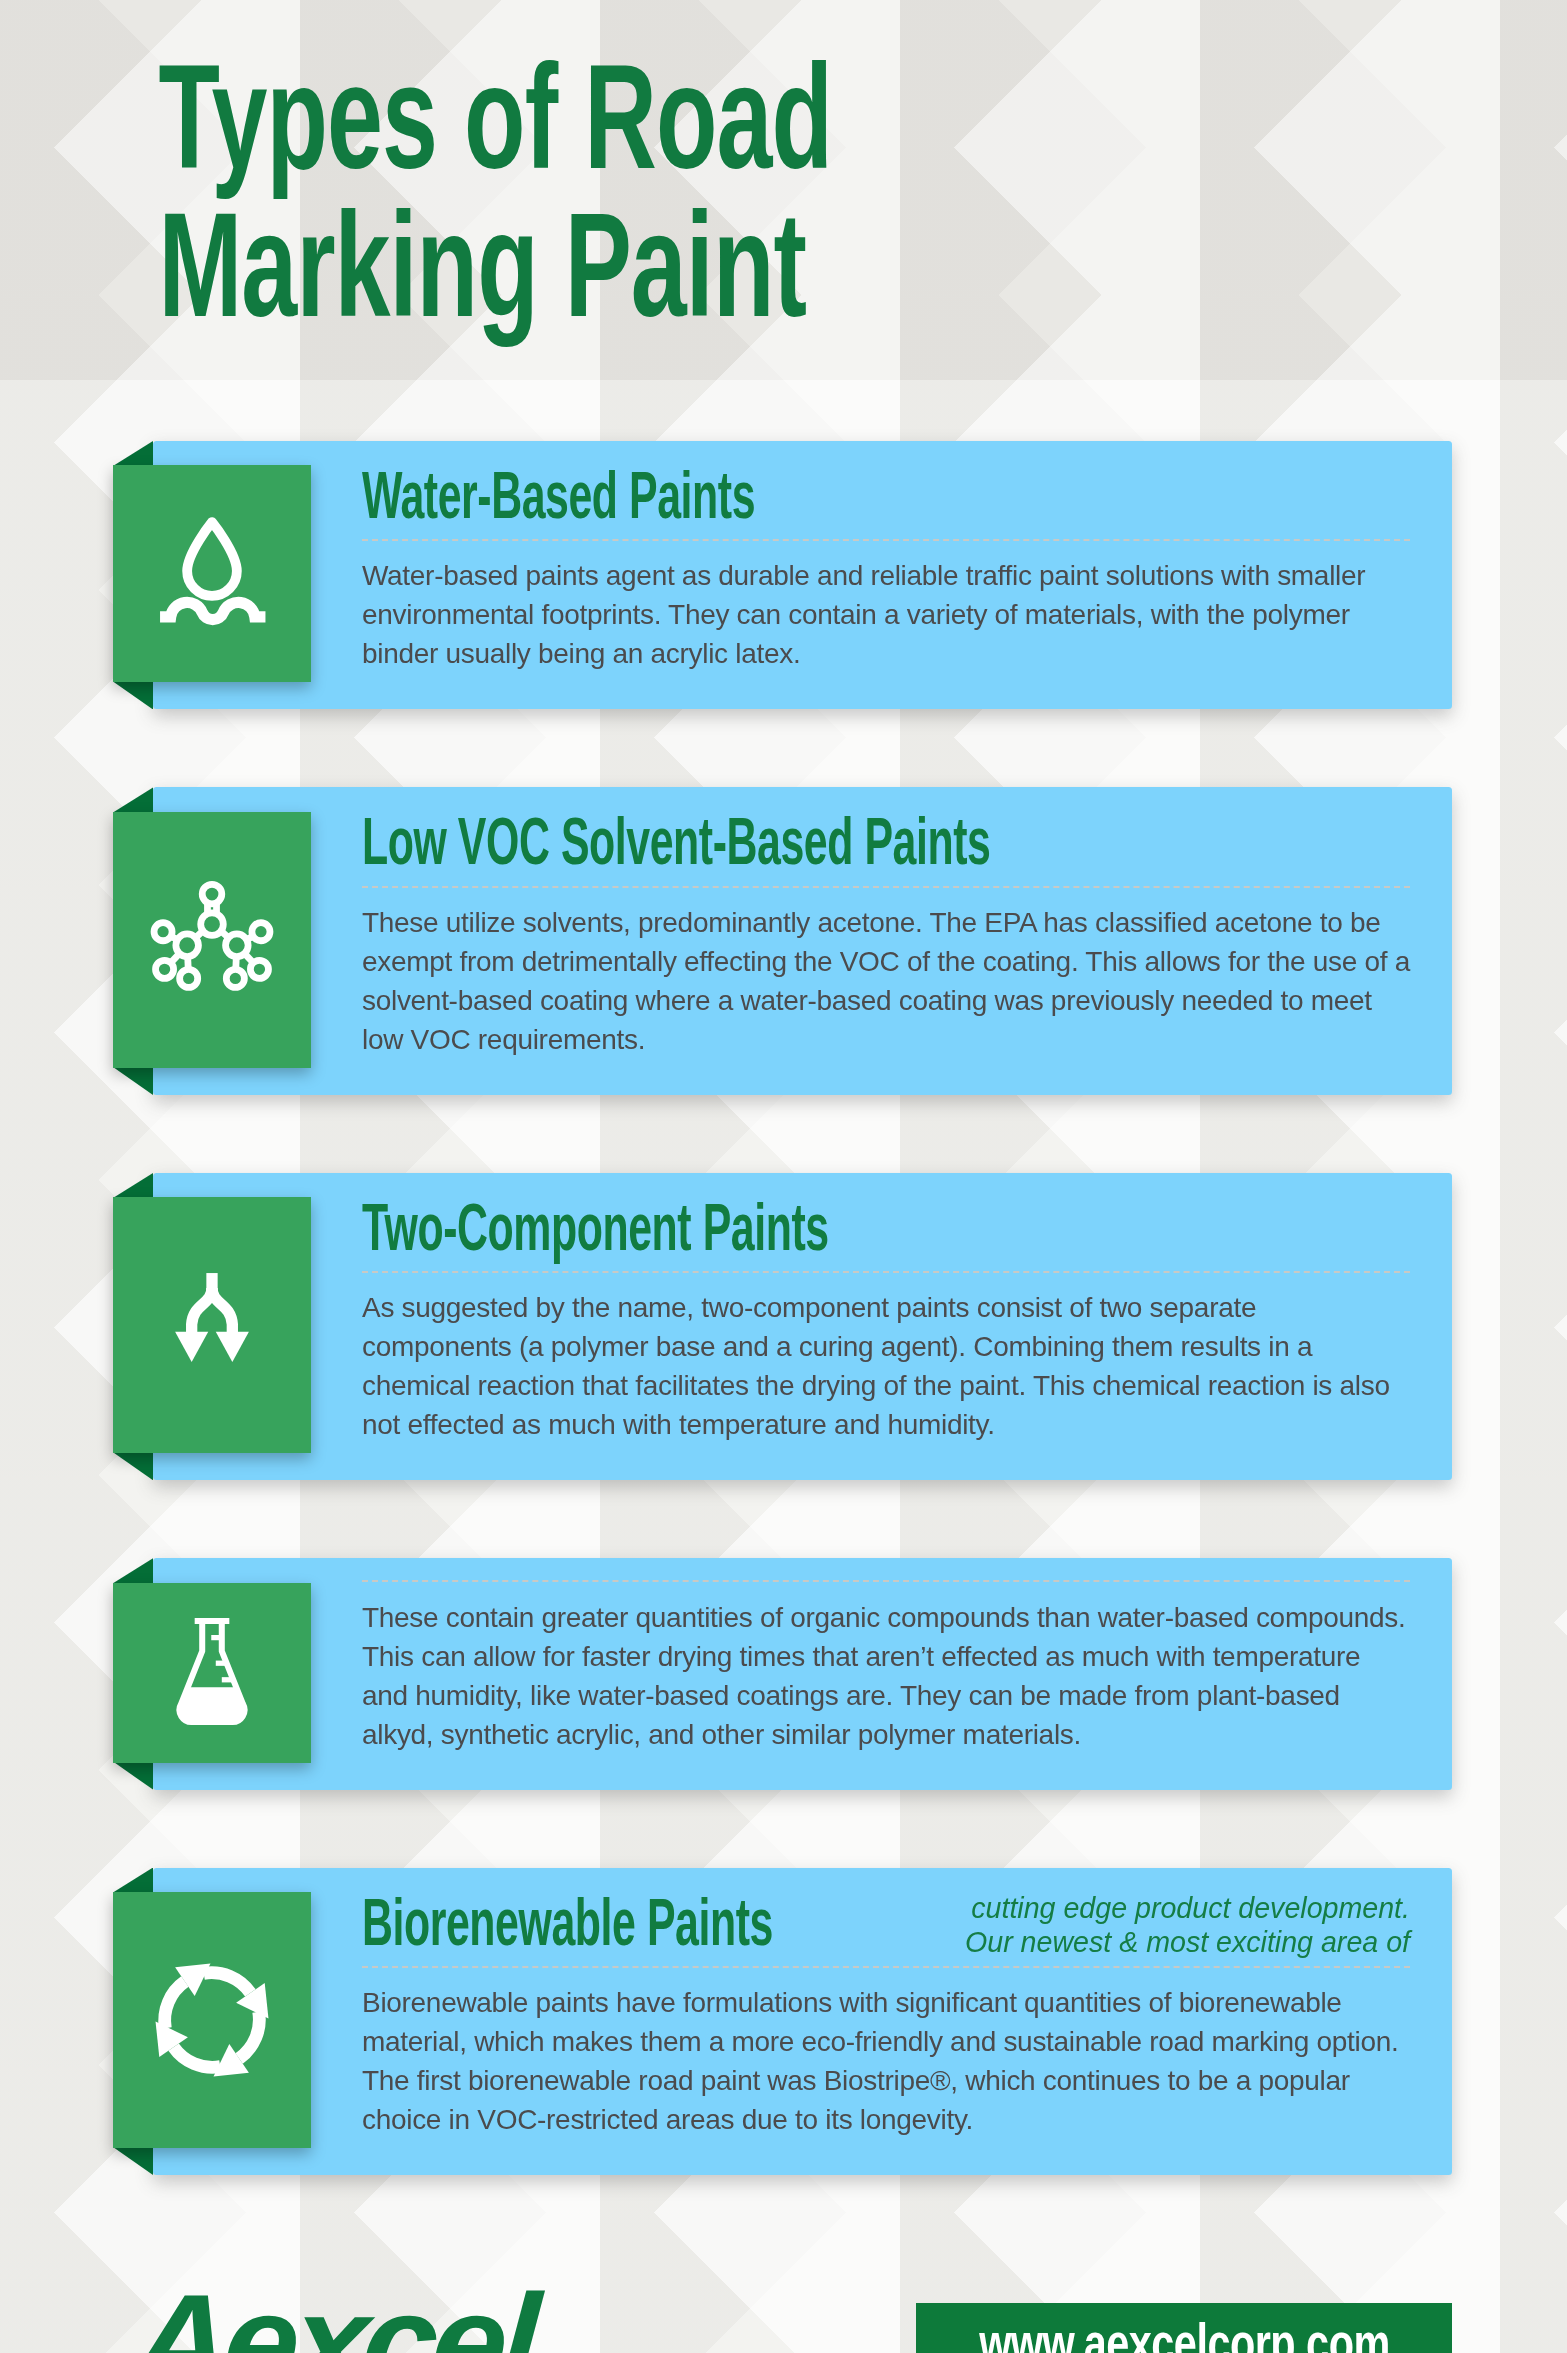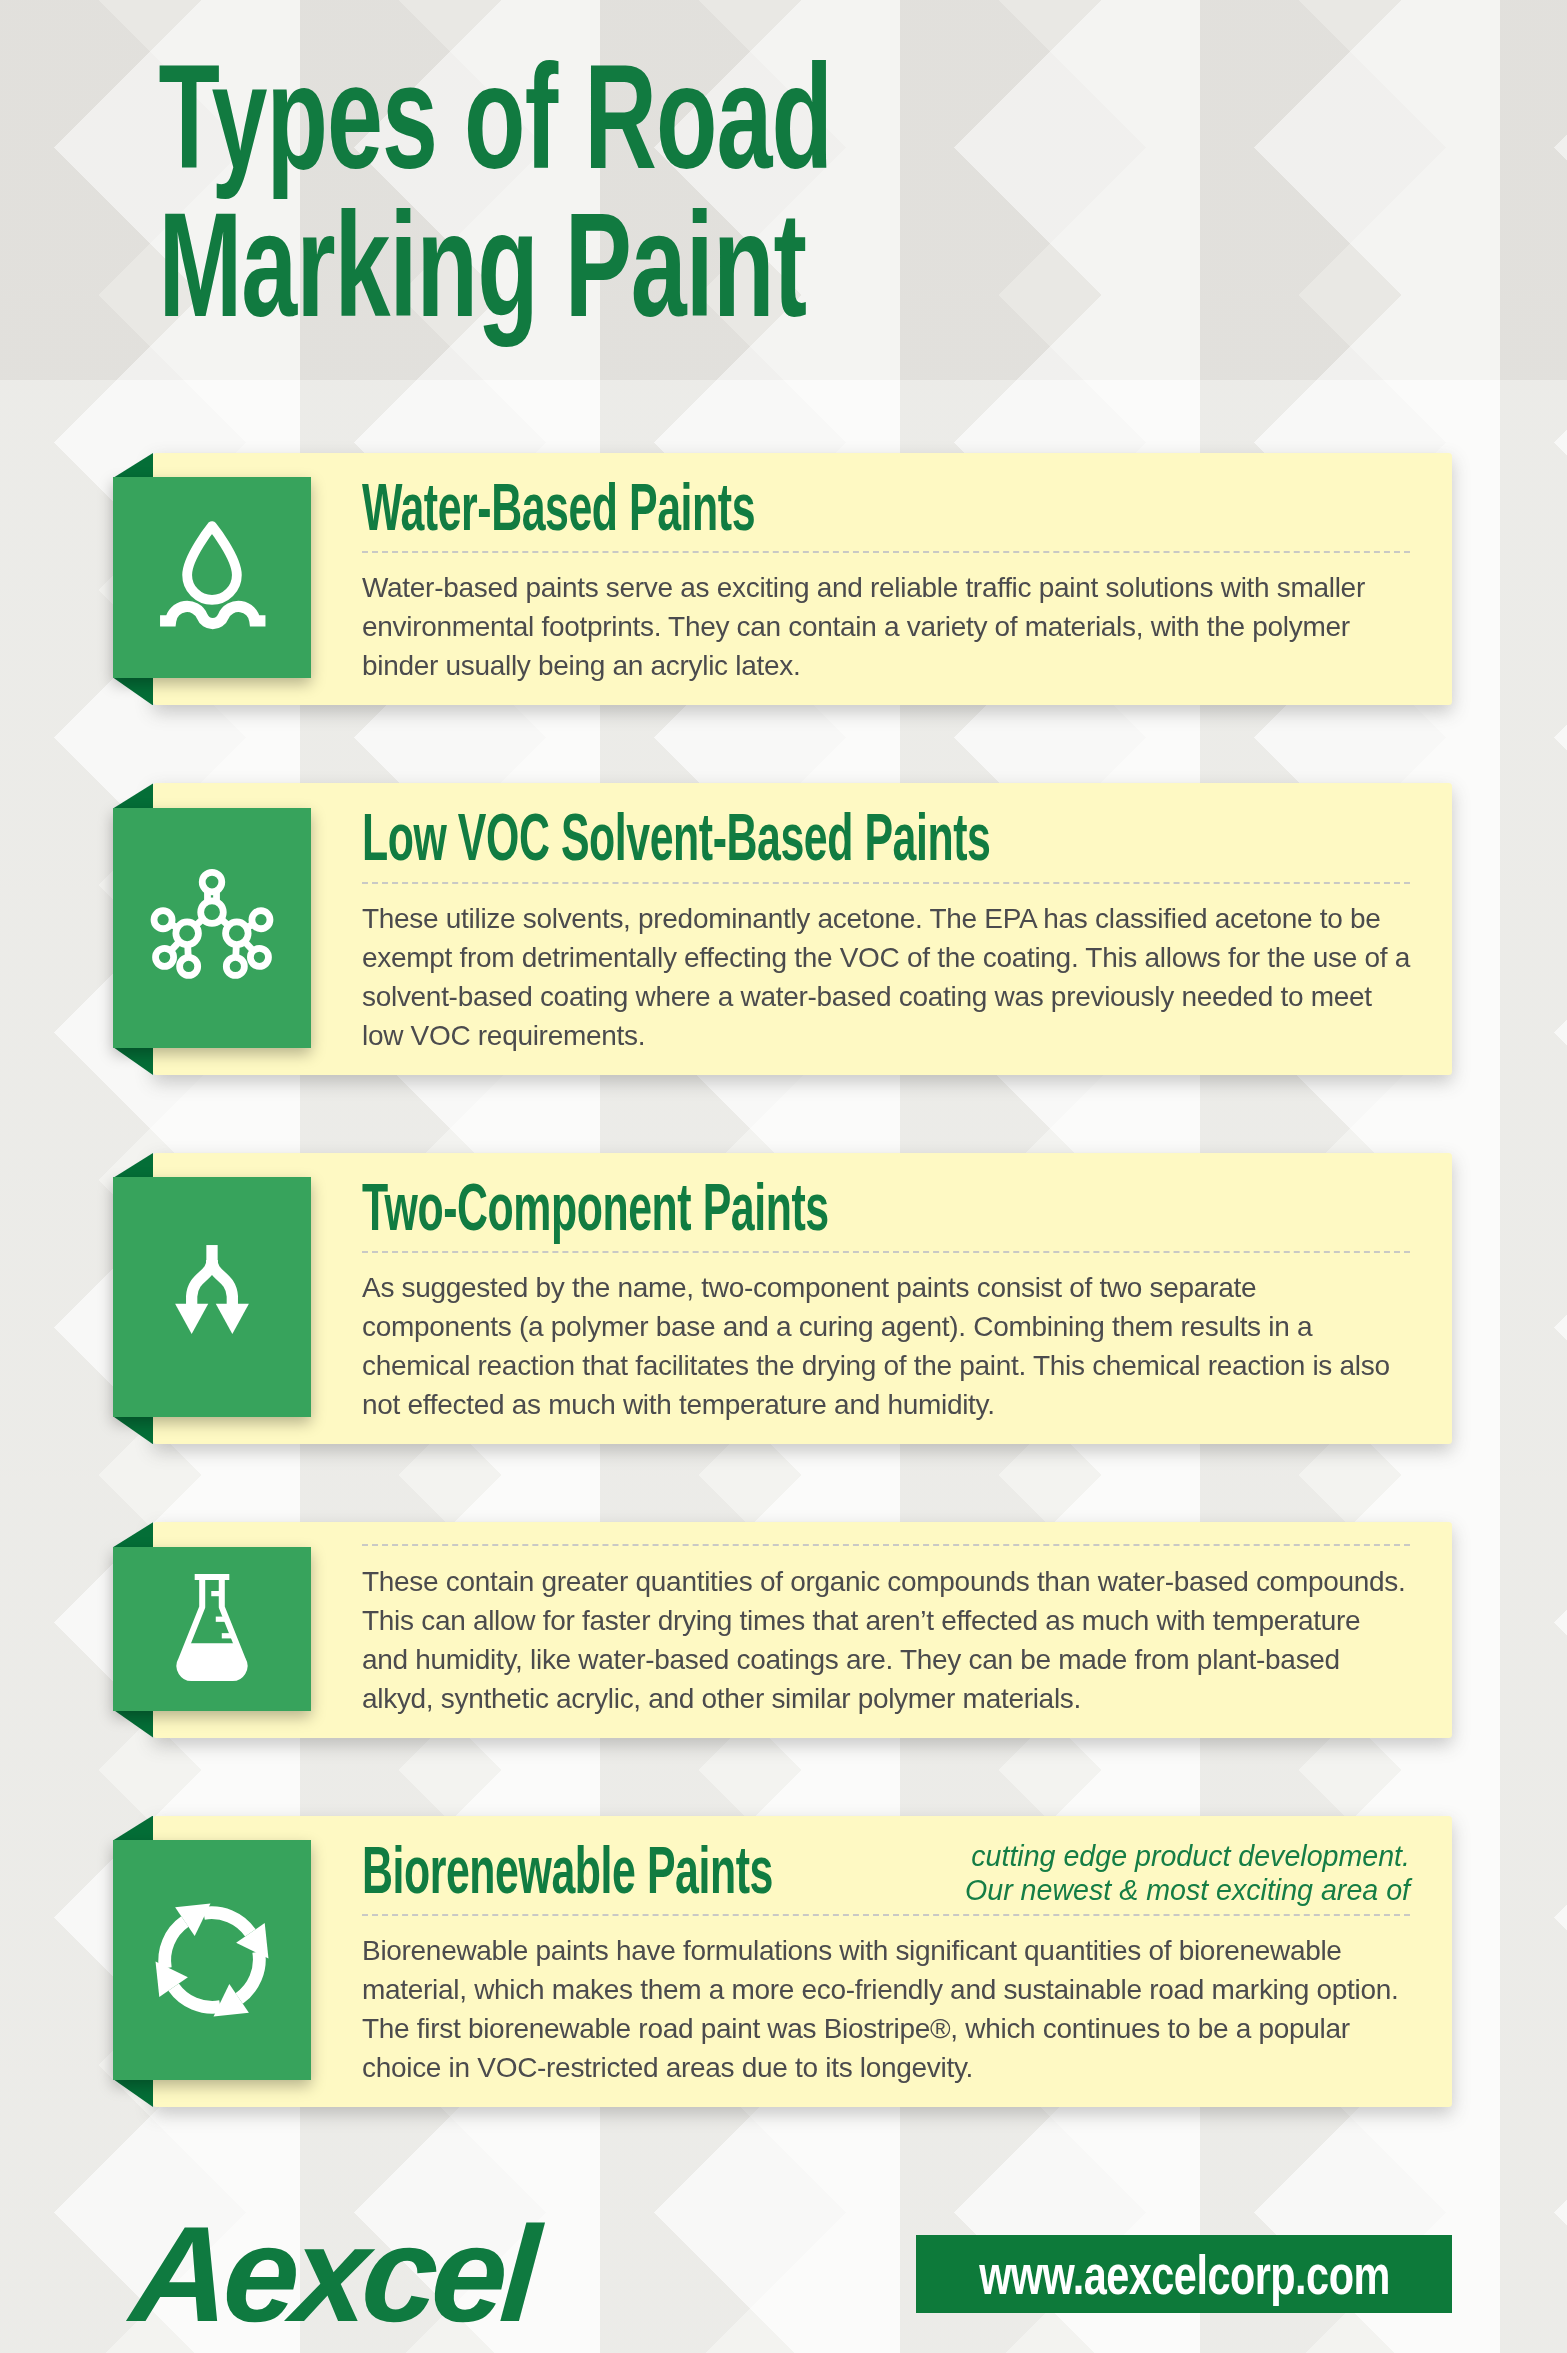--- a/index.html
+++ b/index.html
@@ -37,25 +37,25 @@
     font-weight:bold;
     color:#117a40;
     letter-spacing:-1.4px;
   }
   .title span { display:block; }
 
   
   .cards { padding-top:61px; }
   .card {
     position:relative;
-    margin:12px 115px 78px 153px;
-    background:#fef9c3;
+    margin:0 115px 78px 153px;
+    background:#7dd3fc;
     border-radius:3.5px;
     box-shadow:0 7px 18px rgba(70,70,70,.28);
-    padding:22px 42px 20px 209px;
+    padding:22px 42px 36px 209px;
   }
   .ribbon { position:absolute; left:-40px; top:0; bottom:0; width:198px; }
   .ribbon-face {
     position:absolute; left:0; top:24.4px; bottom:27px; width:198px;
     background:#37a35c;
     display:flex; align-items:center; justify-content:center;
     box-shadow:0 5.6px 14px rgba(0,0,0,.28);
   }
   .fold { position:absolute; left:0; width:40px; background:#046e37; }
   .fold-top    { top:0; height:25px; clip-path:polygon(100% 0, 100% 100%, 0 100%); }
@@ -152,21 +152,21 @@
         <svg class="icon-svg" viewBox="0 0 170 170">
           <path d="M85,16 C85,16 52,57 52,81 a33,33 0 0 0 66,0 C118,57 85,16 85,16 Z" fill="none" stroke="#fff" stroke-width="13" stroke-linejoin="round"></path>
           <path d="M16,142 h14 a22,22 0 0 1 42,-6 a15,15 0 0 0 28,0 a22,22 0 0 1 42,6 h14" fill="none" stroke="#fff" stroke-width="15"></path>
         </svg>
       </div>
     </div>
     <div class="card-head">
       <h2>Water-Based Paints</h2>
     </div>
     <hr class="dashes">
-    <p class="body-text">Water-based paints serve as exciting and reliable traffic paint solutions with smaller environmental footprints. They can contain a variety of materials, with the polymer binder usually being an acrylic latex.</p>
+    <p class="body-text">Water-based paints agent as durable and reliable traffic paint solutions with smaller environmental footprints. They can contain a variety of materials, with the polymer binder usually being an acrylic latex.</p>
   </section>
 
   <section class="card">
     <div class="ribbon">
       <div class="fold fold-top"></div>
       <div class="fold fold-bottom"></div>
       <div class="ribbon-face">
         <svg class="icon-svg" viewBox="0 0 170 170">
           <g stroke="#fff" stroke-width="9" fill="none">
             <line x1="85" y1="62" x2="52" y2="92"></line>

